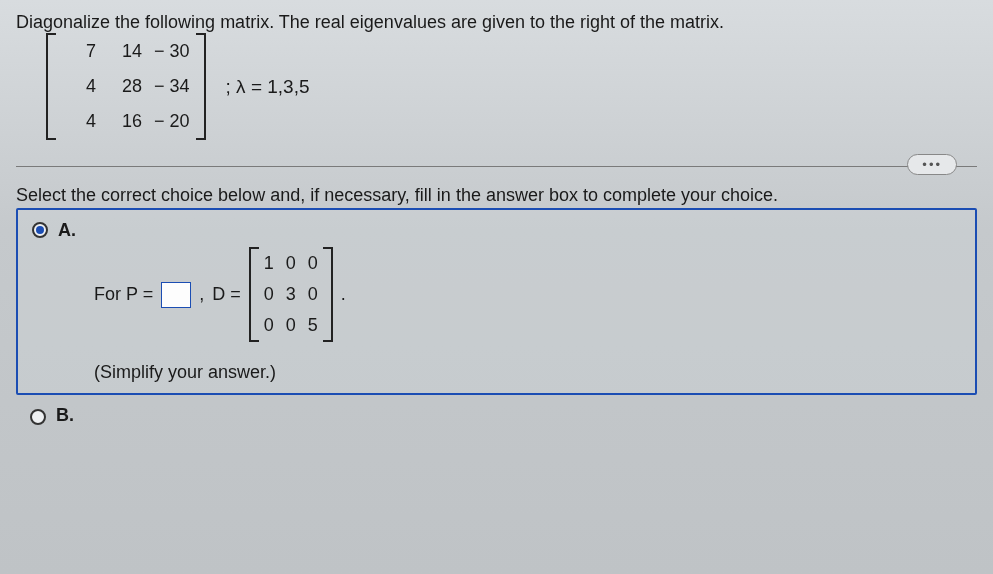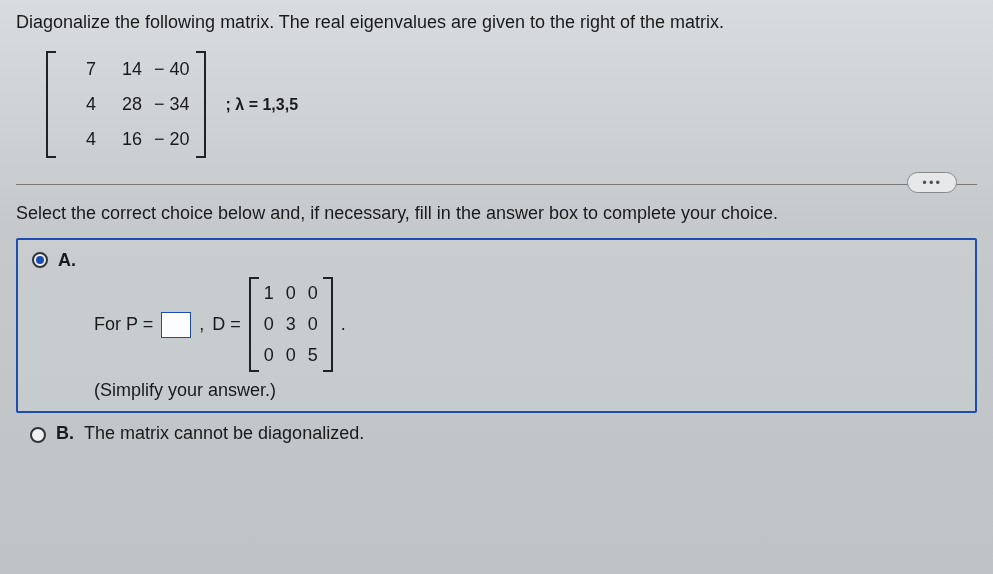--- a/index.html
+++ b/index.html
@@ -6,21 +6,21 @@
     body {
       width: 993px;
       height: 574px;
       font-family: Arial, Helvetica, sans-serif;
       font-size: 18px;
       color: #1a1a1a;
       background: linear-gradient(180deg, #d8dcdf 0%, #c5c9cc 40%, #bfc3c6 100%);
       padding: 12px 16px 0 16px;
       position: relative;
     }
-    .question-text { margin-bottom: 18px; }
+    .question-text { }
     .problem-row { display: flex; align-items: center; gap: 12px; margin-left: 30px; }
     .matrix {
       display: inline-flex;
       align-items: center;
       position: relative;
     }
     .bracket-left, .bracket-right {
       width: 10px;
       align-self: stretch;
       border-top: 2px solid #222;
@@ -28,41 +28,41 @@
     }
     .bracket-left { border-left: 2px solid #222; }
     .bracket-right { border-right: 2px solid #222; }
     .matrix-body {
       display: grid;
       padding: 8px 6px;
       row-gap: 14px;
       column-gap: 12px;
     }
     .mcell { text-align: right; min-width: 34px; }
-    .eigtext { margin-left: 8px; font-size: 16px; font-weight: bold; }
+    .eigtext { margin-left: 8px; font-size: 19px; }
     .divider {
       border: none;
       border-top: 1px solid #7a7a7a;
       margin: 26px 0 18px 0;
       position: relative;
     }
     .more-pill {
       position: absolute;
       right: 20px;
       top: -12px;
       background: #e6e8ea;
       border: 1px solid #888;
       border-radius: 12px;
       padding: 2px 14px;
       font-size: 13px;
       letter-spacing: 2px;
       color: #555;
       cursor: pointer;
     }
-    .instruction { margin-bottom: 14px; }
+    .instruction { margin-bottom: 2px; }
     .choice-a-box {
       border: 2px solid #1b4db3;
       border-radius: 2px;
       padding: 10px 14px 10px 14px;
       margin-bottom: 8px;
       background: rgba(210,215,220,0.3);
     }
     .choice-header { display: flex; align-items: flex-start; gap: 10px; }
     .radio {
       width: 16px; height: 16px; border-radius: 50%;
@@ -76,41 +76,41 @@
     }
     .choice-label { font-weight: bold; }
     .choice-content { margin-left: 62px; margin-top: 6px; }
     .eq-row { display: flex; align-items: center; gap: 8px; flex-wrap: nowrap; }
     .answer-box {
       width: 30px; height: 26px;
       border: 1.5px solid #1b4db3;
       background: #fdfdfd;
       display: inline-block;
     }
-    .simplify { margin-top: 8px; }
+    .simplify { margin-top: 20px; }
     .choice-b-row {
       display: flex; align-items: center; gap: 10px;
       margin-left: 14px; margin-top: 10px;
     }
     .m3 { grid-template-columns: repeat(3, auto); }
     .small-matrix .matrix-body { row-gap: 10px; column-gap: 10px; padding: 6px 4px; }
     .small-matrix .mcell { min-width: 12px; text-align: center; }
   </style>
 </head>
 <body>
 
 <div class="question-text">Diagonalize the following matrix. The real eigenvalues are given to the right of the matrix.</div>
 
 <div class="problem-row">
   <div class="matrix">
     <div class="bracket-left"></div>
     <div class="matrix-body m3">
       <span class="mcell">7</span>
       <span class="mcell">14</span>
-      <span class="mcell">− 40</span>
+      <span class="mcell">− 30</span>
       <span class="mcell">4</span>
       <span class="mcell">28</span>
       <span class="mcell">− 34</span>
       <span class="mcell">4</span>
       <span class="mcell">16</span>
       <span class="mcell">− 20</span>
     </div>
     <div class="bracket-right"></div>
   </div>
   <span class="eigtext">; λ = 1,3,5</span>
@@ -151,14 +151,13 @@
       </div>
       <span>.</span>
     </div>
     <div class="simplify">(Simplify your answer.)</div>
   </div>
 </div>
 
 <div class="choice-b-row">
   <span class="radio"></span>
   <span class="choice-label">B.</span>
-  <span>The matrix cannot be diagonalized.</span>
 </div>
 
 </body></html>

